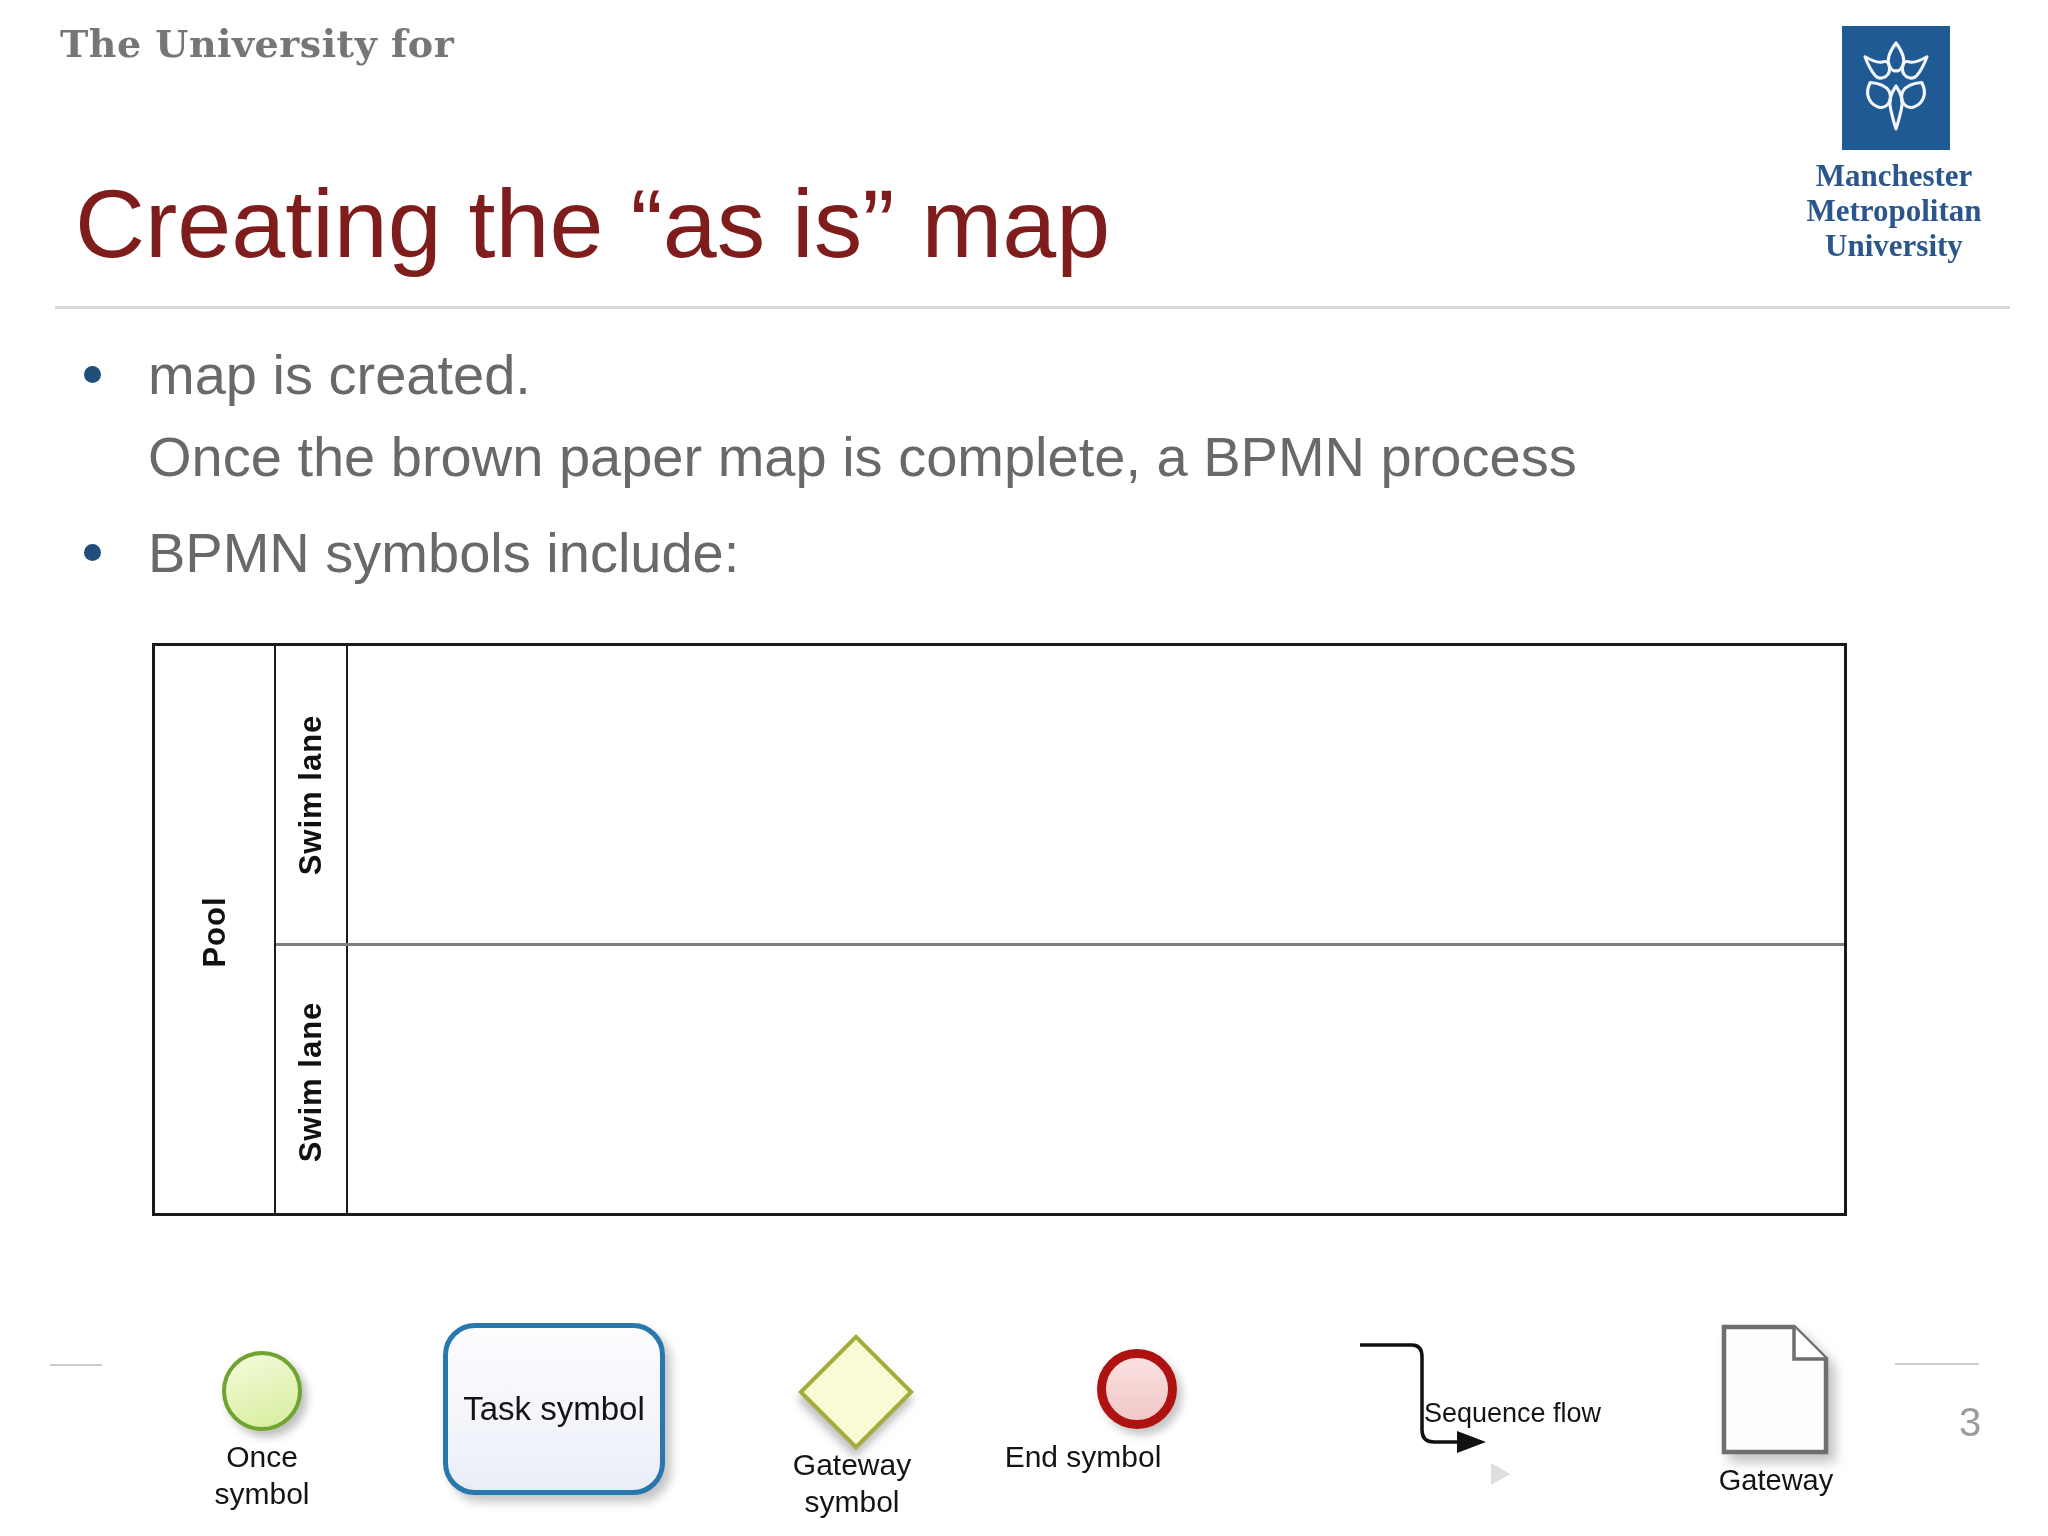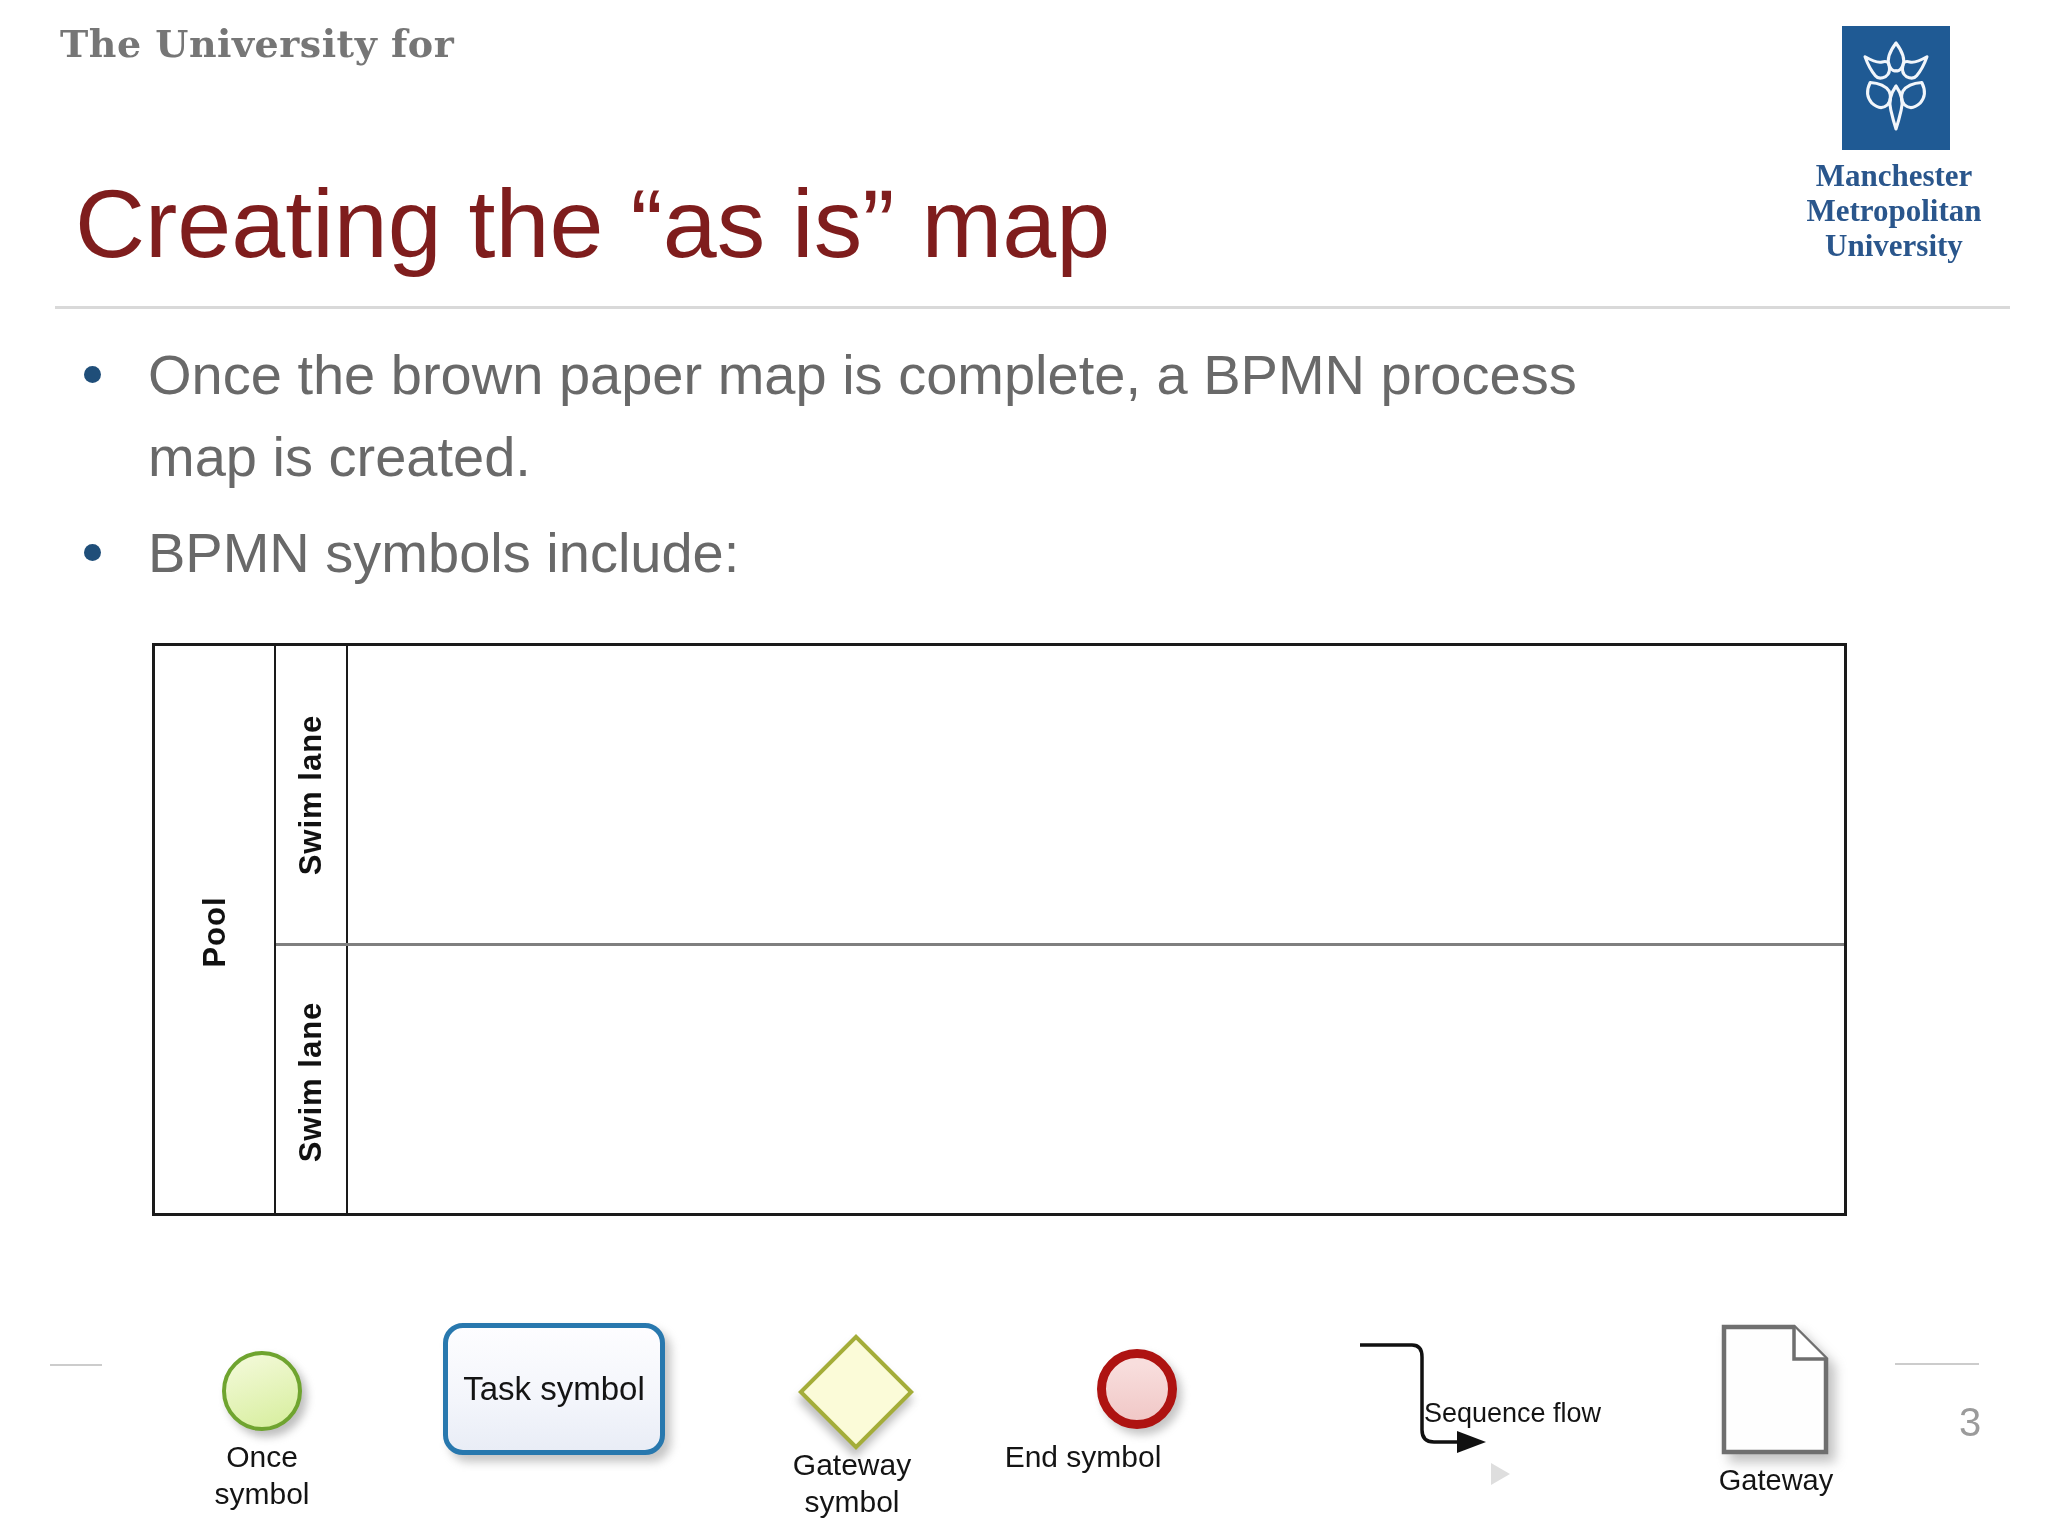--- a/index.html
+++ b/index.html
@@ -68,22 +68,22 @@
     position:absolute;left:222px;top:1351px;width:80px;height:80px;border-radius:50%;
     border:4px solid #6fa42f;box-sizing:border-box;
     background:linear-gradient(160deg,#f2f9d6 10%,#d9efa2 90%);
     filter:drop-shadow(5px 6px 4px rgba(110,110,110,.45));
   }
   .sym-label{
     position:absolute;text-align:center;font-size:30px;line-height:37px;color:#141414;
   }
   .start-label{left:182px;top:1438px;width:160px;}
   .task-box{
-    position:absolute;left:443px;top:1323px;width:222px;height:132px;
-    border:5px solid #2878ae;border-radius:20px;box-sizing:border-box;
+    position:absolute;left:443px;top:1323px;width:222px;height:172px;
+    border:5px solid #2878ae;border-radius:32px;box-sizing:border-box;
     background:linear-gradient(#fdfdff 0%,#f3f5fb 60%,#e9edf6 100%);
     display:flex;align-items:center;justify-content:center;
     filter:drop-shadow(6px 7px 5px rgba(110,110,110,.4));
     font-size:33px;color:#141414;
   }
   .gateway{
     position:absolute;left:815px;top:1351px;width:74px;height:74px;
     border:4px solid #a4ad39;box-sizing:content-box;background:#fbfbd8;
     transform:rotate(45deg);
     filter:drop-shadow(5px 6px 4px rgba(110,110,110,.45));
@@ -136,22 +136,22 @@
     <div>Manchester</div>
     <div>Metropolitan</div>
     <div>University</div>
   </div>
 
   <div class="title">Creating the “as is” map</div>
   <div class="title-rule"></div>
 
   <span class="bullet-dot" style="top:366px;"></span>
   <div class="bullet-text" style="top:334px;">
+    <div>map is created.</div>
     <div>Once the brown paper map is complete, a BPMN process</div>
-    <div>map is created.</div>
   </div>
 
   <span class="bullet-dot" style="top:544px;"></span>
   <div class="bullet-text" style="top:512px;">
     <div>BPMN symbols include:</div>
   </div>
 
   <div class="pool">
     <div class="pool-col"></div>
     <div class="lane-col"></div>

